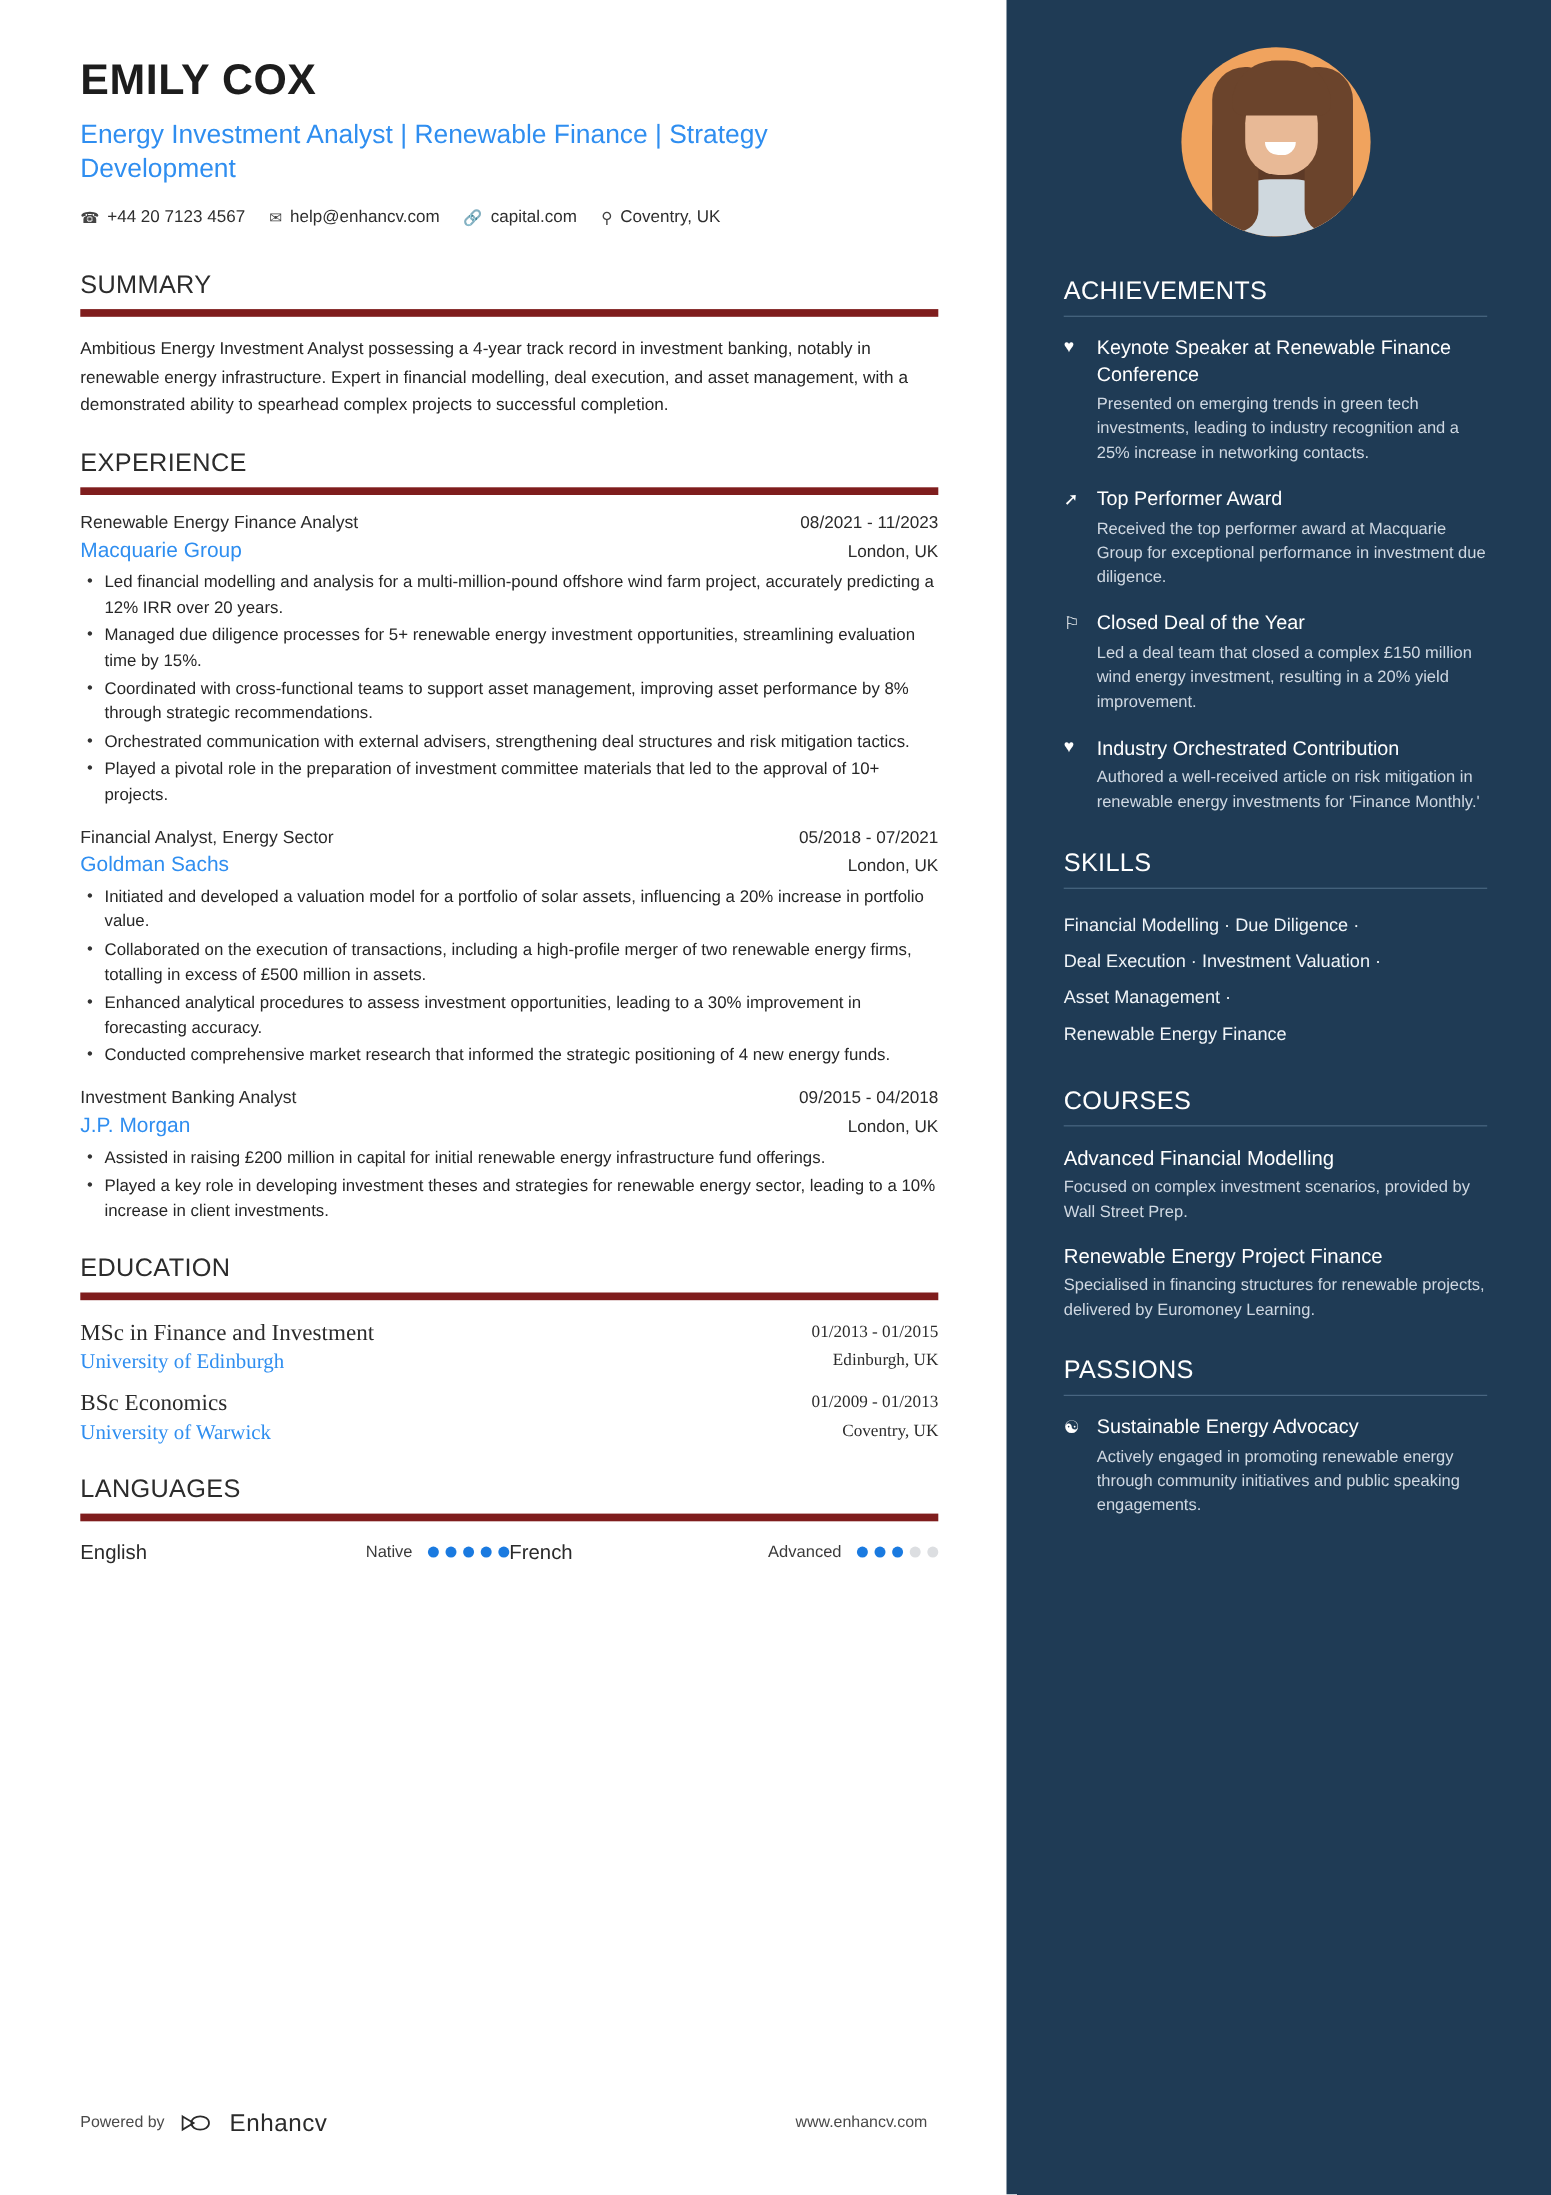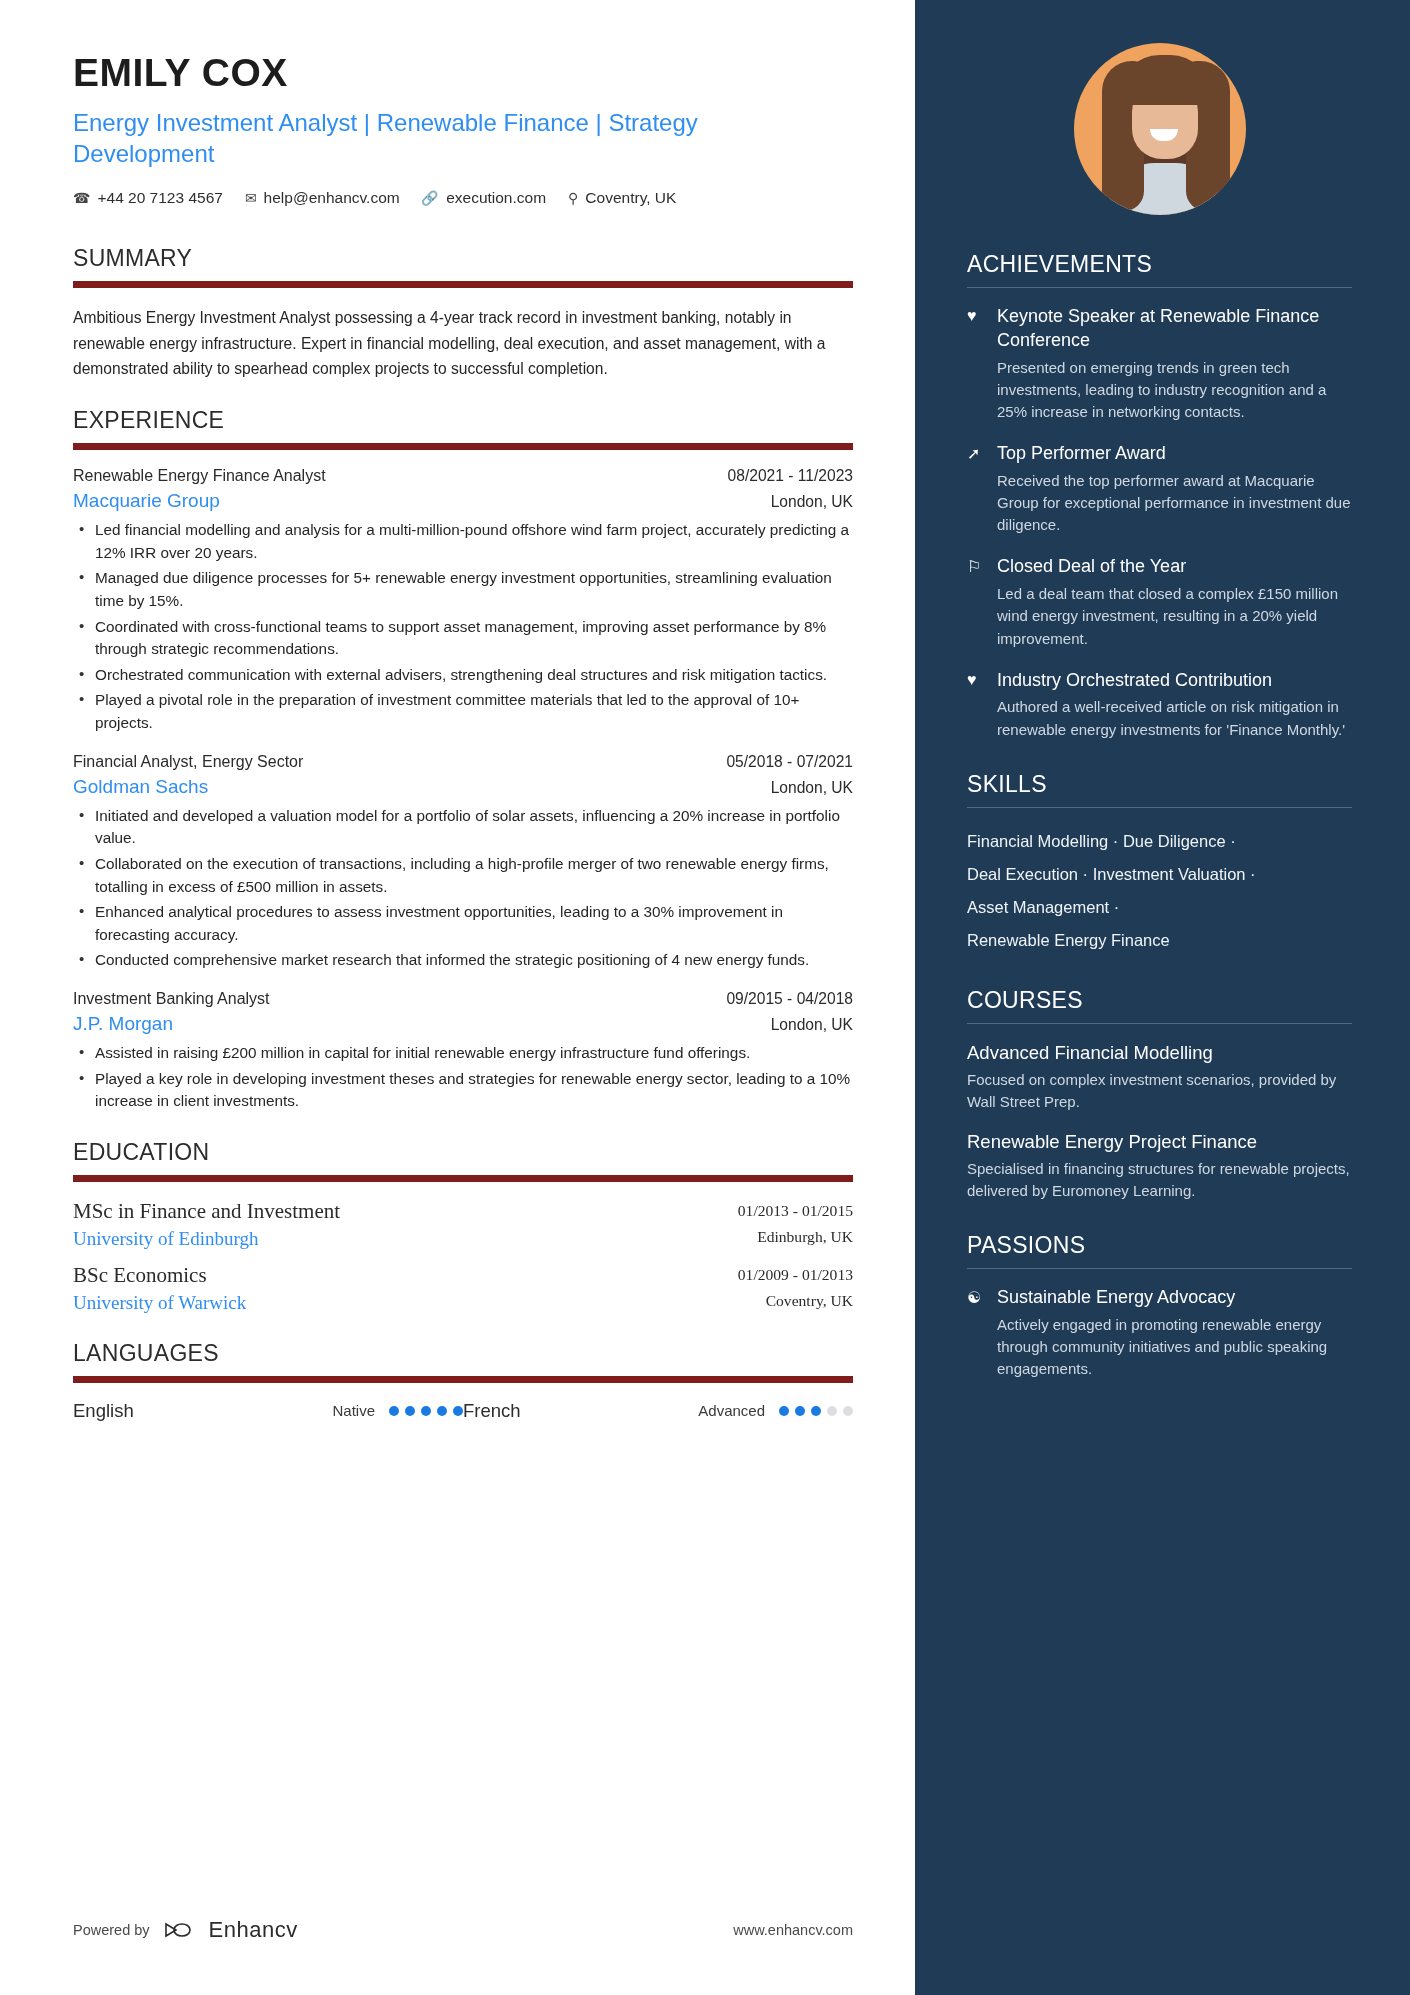--- a/index.html
+++ b/index.html
@@ -148,21 +148,21 @@
   .dots { display: flex; align-items: center; gap: 6px; }
   .dot {
     width: 10px; height: 10px; border-radius: 50%;
     background: #dcdee1;
   }
   .dot.filled { background: #1a7ae0; }
   
   .footer {
     position: absolute;
     left: 73px;
-    right: 62px;
+    right: 72px;
     bottom: 52px;
     display: flex;
     align-items: center;
     justify-content: space-between;
     font-size: 14.5px;
     color: #4a4a4a;
   }
   .powered {
     display: flex;
     align-items: center;
@@ -317,21 +317,21 @@
       <span class="contact-item">
         <span class="ci">☎</span>
         <span>+44 20 7123 4567</span>
       </span>
       <span class="contact-item">
         <span class="ci">✉</span>
         <span>help@enhancv.com</span>
       </span>
       <span class="contact-item">
         <span class="ci">🔗</span>
-        <span>execution.com</span>
+        <span>capital.com</span>
       </span>
       <span class="contact-item">
         <span class="ci">⚲</span>
         <span>Coventry, UK</span>
       </span>
     </div>
 
     <div class="section">
       <div class="section-title">SUMMARY</div>
       <div class="summary-text">Ambitious Energy Investment Analyst possessing a 4-year track record in investment banking, notably in renewable energy infrastructure. Expert in financial modelling, deal execution, and asset management, with a demonstrated ability to spearhead complex projects to successful completion.</div>

